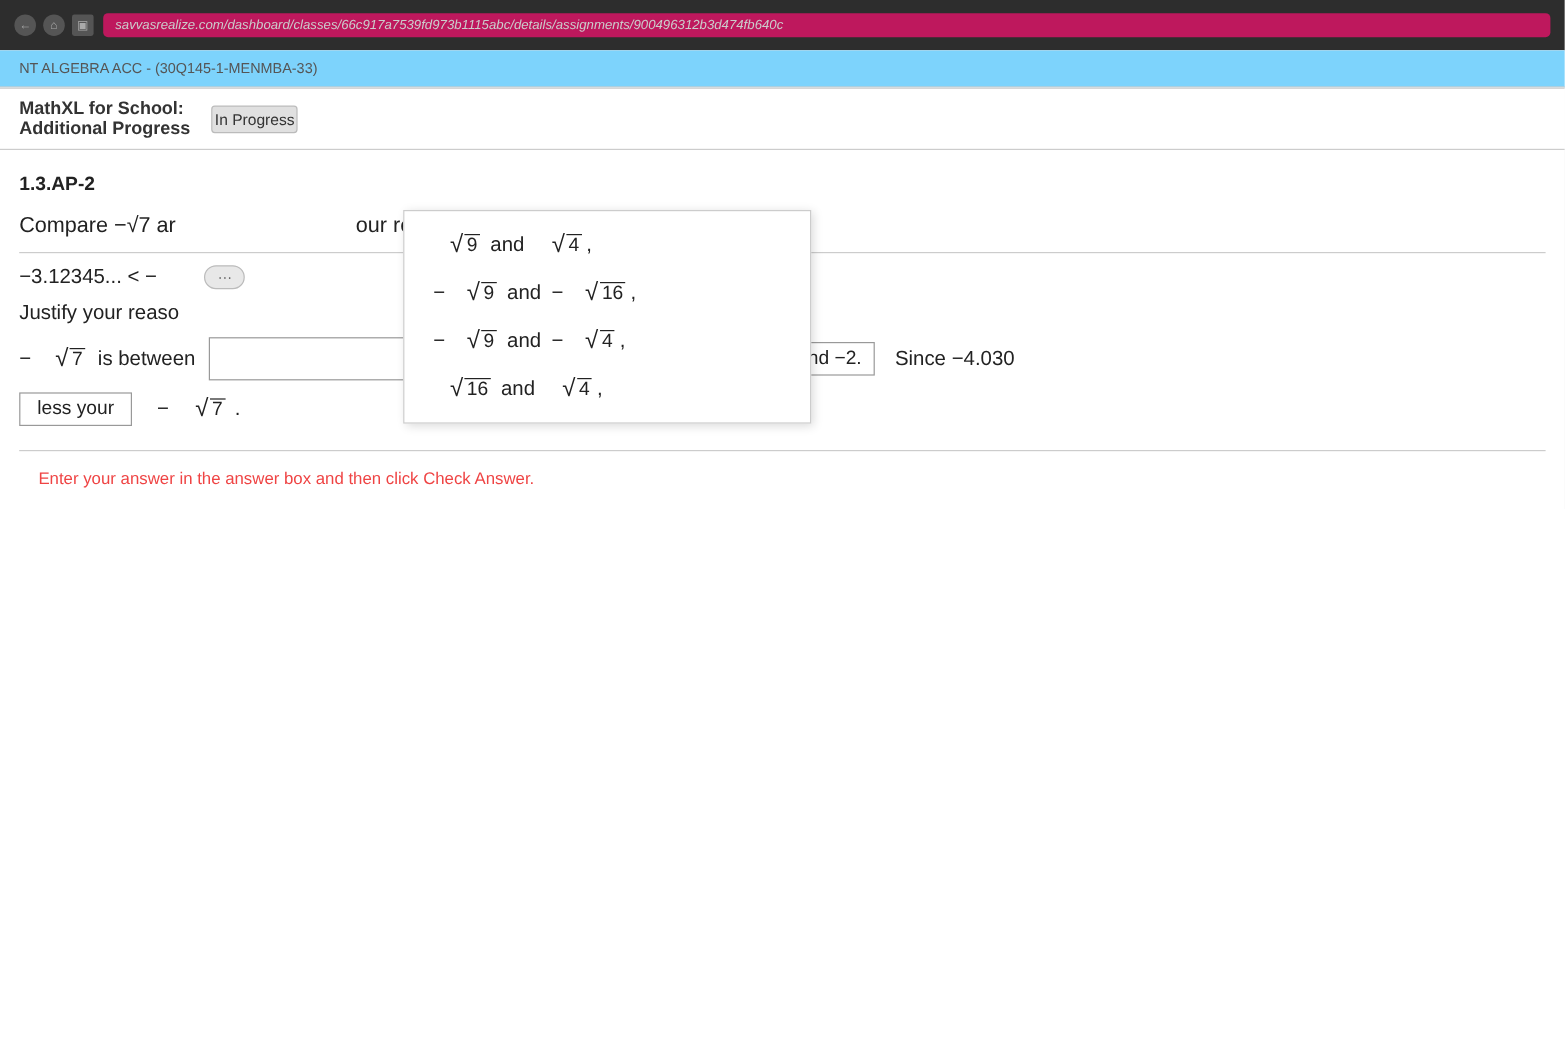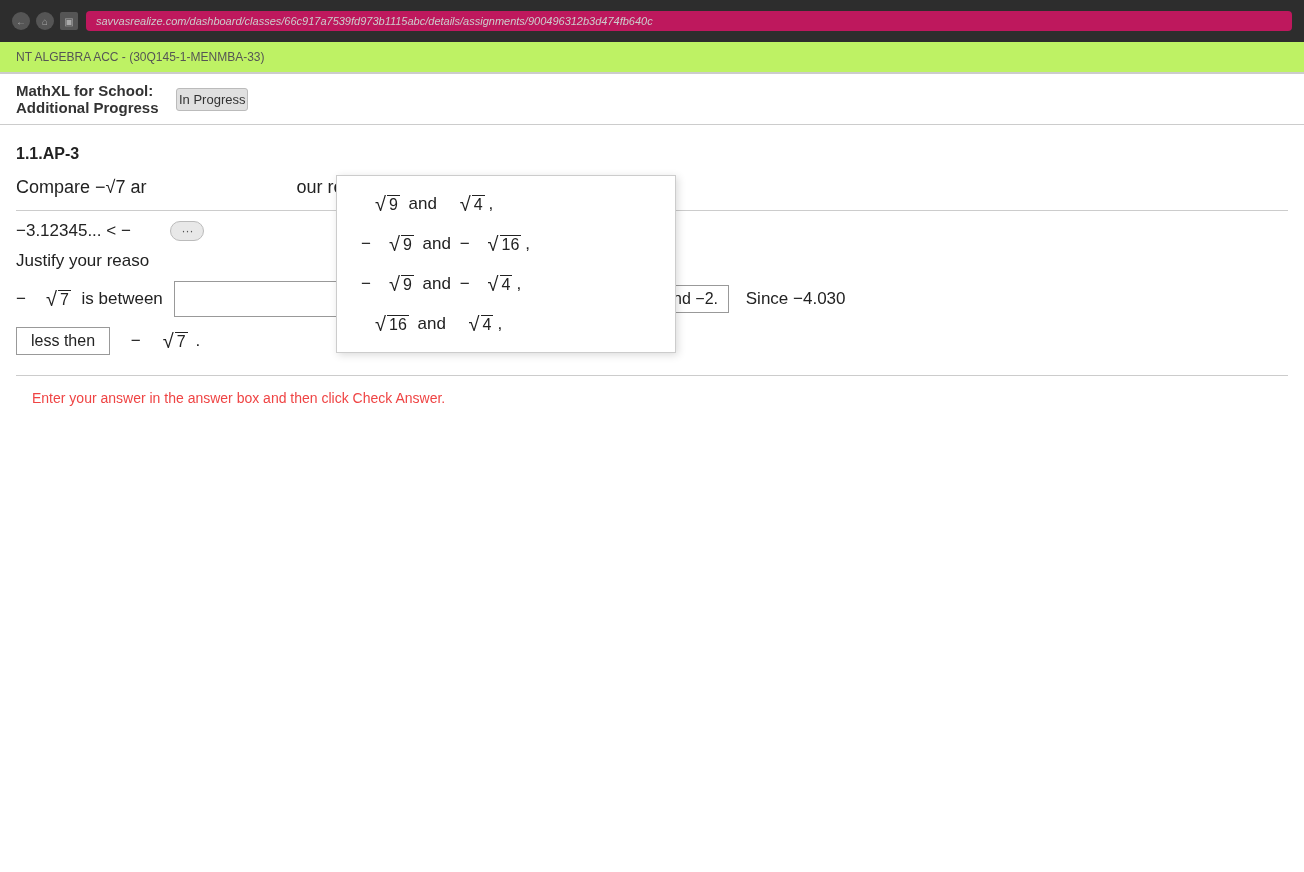--- a/index.html
+++ b/index.html
@@ -40,21 +40,21 @@
       text-overflow: ellipsis;
       font-style: italic;
     }
 
     .page-content {
       background: #fff;
       min-height: 830px;
     }
 
     .breadcrumb-bar {
-      background: #bef264;
+      background: #7dd3fc;
       padding: 8px 16px;
       font-size: 12px;
       color: #555;
       border-bottom: 1px solid #ccc;
     }
 
     .page-title {
       padding: 8px 16px 12px 16px;
       font-size: 26px;
       font-weight: normal;
@@ -254,21 +254,21 @@
 
   <div class="assignment-info">
     <div class="assignment-label">
       <div>MathXL for School:</div>
       <div>Additional Progress</div>
     </div>
     <div class="status-badge">In Progress</div>
   </div>
 
   <div class="question-section">
-    <div class="question-id">1.1.AP-3</div>
+    <div class="question-id">1.3.AP-2</div>
 
     <div class="question-box">
 
       <div class="question-text">
         <span>Compare  −√7  ar</span>
         <span>&nbsp;&nbsp;&nbsp;&nbsp;&nbsp;&nbsp;&nbsp;&nbsp;&nbsp;&nbsp;&nbsp;&nbsp;&nbsp;&nbsp;&nbsp;&nbsp;&nbsp;&nbsp;&nbsp;&nbsp;&nbsp;&nbsp;&nbsp;&nbsp;&nbsp;&nbsp;&nbsp;&nbsp;</span>
         <span>our reasoning.</span>
       </div>
 
       <hr class="divider-line">
@@ -302,21 +302,21 @@
           <span class="sqrt-symbol">√</span>
             <span class="sqrt-content">7</span>
         </span>
         <span>&nbsp;is between&nbsp;</span>
         <span class="answer-badge">−3 and −2.</span>
         <span>&nbsp;</span>
         <span>Since  −4.030</span>
       </div>
 
       <div class="answer-row">
-        <span class="less-than-box">less then</span>
+        <span class="less-than-box">less your</span>
         <span>&nbsp;</span>
         <span>−</span>
         <span class="sqrt">
           <span class="sqrt-symbol">√</span>
             <span class="sqrt-content">7</span>
         </span>
         <span>.</span>
       </div>
 
       <div class="dropdown-overlay">

